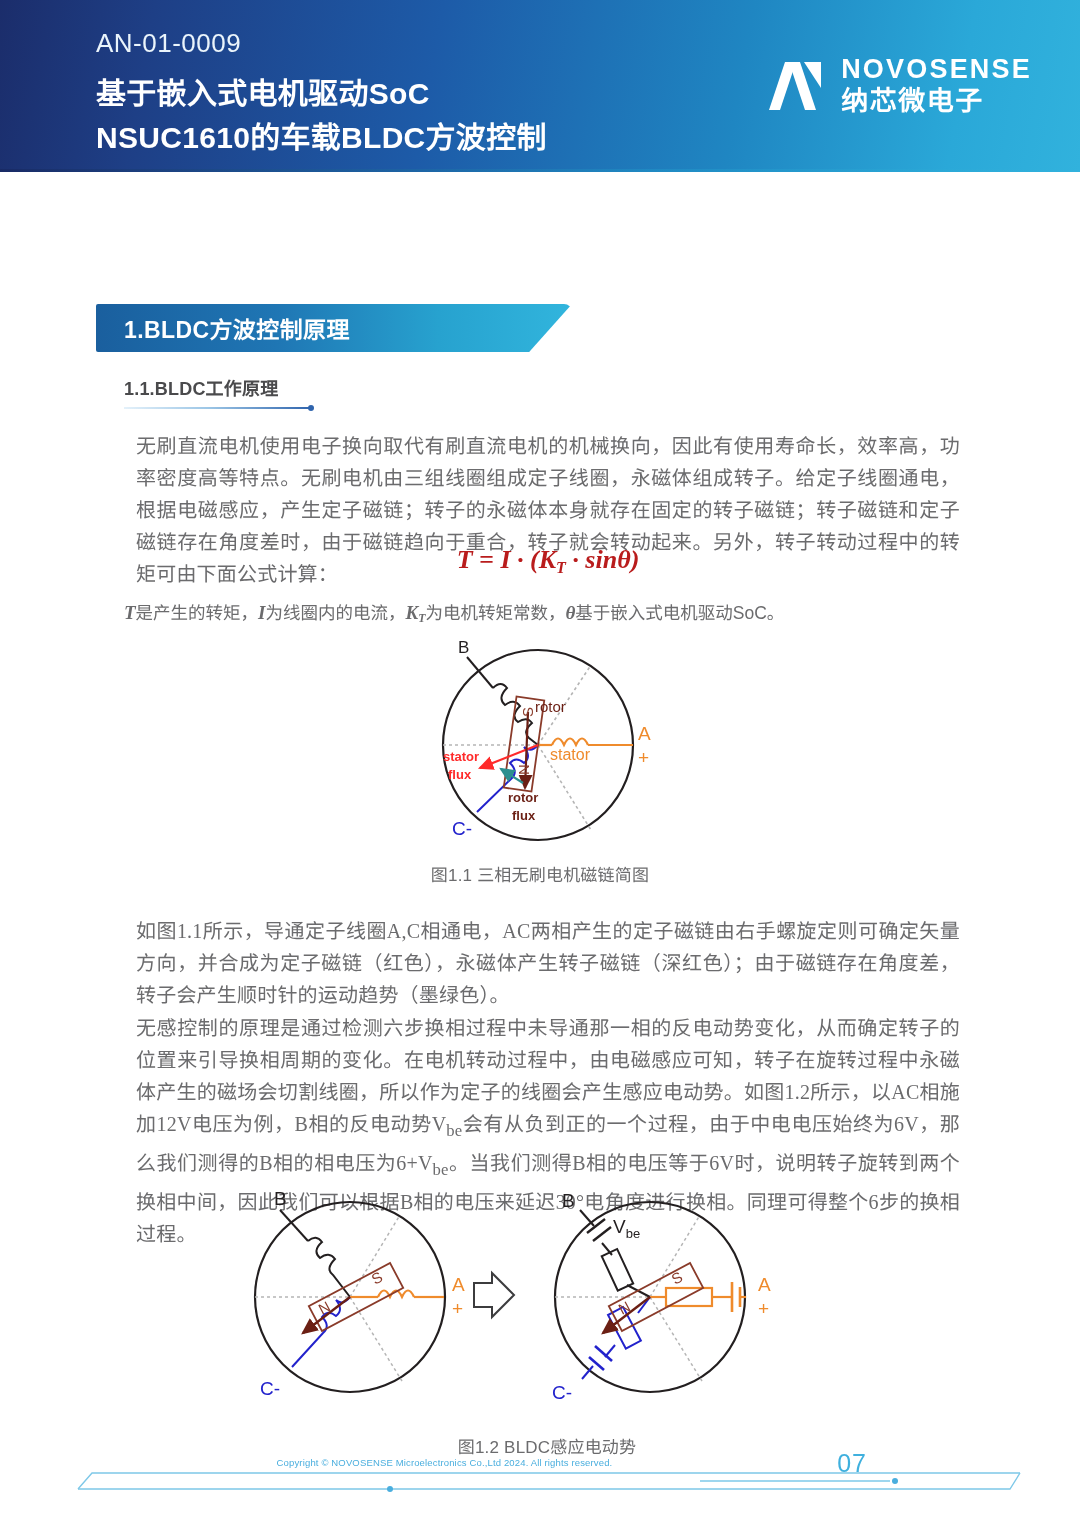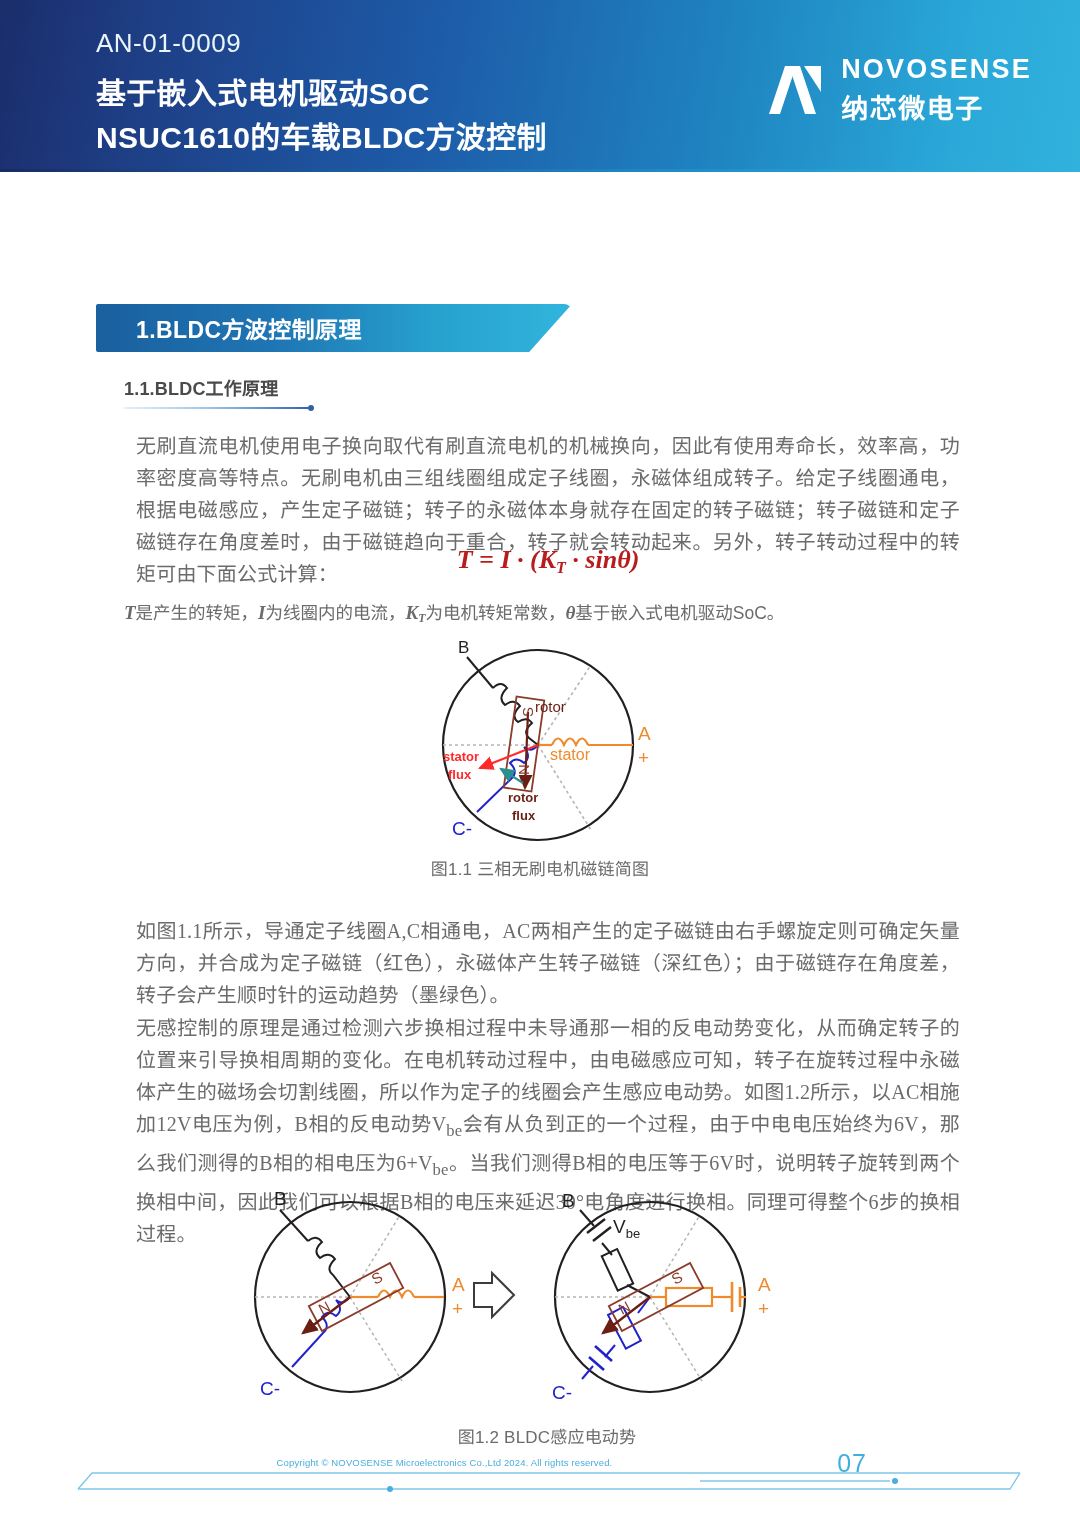--- a/index.html
+++ b/index.html
@@ -56,21 +56,21 @@
 
   
   .logo {
     position: absolute;
     right: 48px; top: 56px;
     display: flex;
     align-items: center;
     gap: 14px;
   }
   .logo-mark { width: 64px; height: 56px; display:block; }
-  .logo-text { display: flex; flex-direction: column; gap: 12px; }
+  .logo-text { display: flex; flex-direction: column; gap: 4px; }
   .logo-en {
     font-size: 27px;
     font-weight: bold;
     letter-spacing: 2.2px;
     color: #ffffff;
     line-height: 1;
     font-family: "Liberation Sans", sans-serif;
   }
   .logo-cn {
     font-size: 27px;
@@ -96,21 +96,20 @@
   }
   .section-banner .label {
     position: absolute;
     left: 28px; top: 50%;
     transform: translateY(-50%);
     color: #fff;
     font-size: 23px;
     font-weight: bold;
     letter-spacing: .4px;
     white-space: nowrap;
-    margin-left: 12px;
   }
 
   
   .subsection {
     position: absolute;
     left: 124px; top: 374px;
     width: 200px;
   }
   .subsection .label {
     font-size: 18px;
@@ -185,23 +184,23 @@
 
   
   .fig-wrap { position: absolute; }
   .fig-caption {
     text-align: center;
     font-size: 17px;
     color: #6b6b6d;
     letter-spacing: .2px;
   }
   #fig11 { left: 0; top: 640px; width: 1080px; }
-  #fig11 .fig-caption { }
+  #fig11 .fig-caption { margin-top: 6px; }
   #fig12 { left: 0; top: 1185px; width: 1080px; }
-  #fig12 .fig-caption { margin-top: 10px; padding-left: 14px; }
+  #fig12 .fig-caption { margin-top: 20px; padding-left: 14px; }
   .svg-center { display: block; margin: 0 auto; }
 
   
   .footer {
     position: absolute;
     left: 0; bottom: 28px;
     width: 889px;
     height: 56px;
   }
   .footer-copy {

